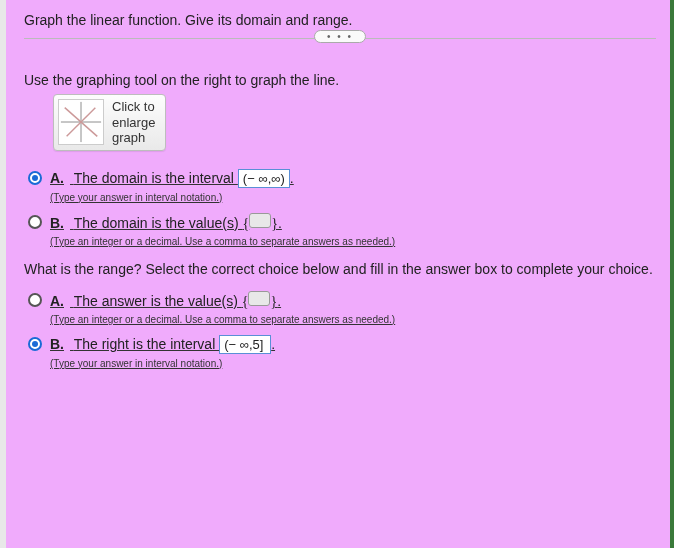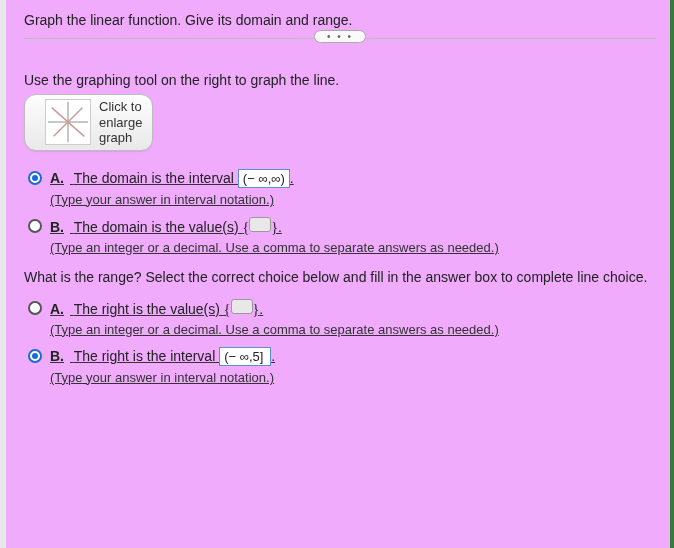--- a/index.html
+++ b/index.html
@@ -41,25 +41,26 @@
     color: #666;
     letter-spacing: 2px;
     cursor: pointer;
   }
   .instr { margin-bottom: 6px; color: #222; }
   .graph-btn {
     display: inline-flex;
     align-items: center;
     border: 1px solid #bdbdbd;
     background: linear-gradient(#fdfdfd,#e9e9e9);
-    border-radius: 12px;
-    padding: 4px 10px 4px 20px;
+    border-radius: 4px;
+    padding: 4px 10px 4px 4px;
     margin-bottom: 18px;
     cursor: pointer;
     box-shadow: 0 1px 1px rgba(0,0,0,0.08);
+    margin-left: 29px;
   }
   .graph-thumb {
     width: 46px; height: 46px;
     border: 1px solid #ccc;
     background: #fff;
     margin-right: 8px;
     position: relative;
   }
   .graph-thumb svg { width: 100%; height: 100%; }
   .graph-label { font-size: 13px; line-height: 1.2; color: #333; text-align: left; }
@@ -87,21 +88,21 @@
     content: "";
     position: absolute;
     width: 6px; height: 6px;
     background: #1a6bd6;
     border-radius: 50%;
     left: 2px; top: 2px;
   }
   .choice-body { flex: 1; }
   .choice-letter { font-weight: bold; margin-right: 6px; }
   .choice-line1 { margin-bottom: 4px; color:#222; }
-  .choice-hint { font-size: 13px; color: #333; }
+  .choice-hint { font-size: 10px; color: #333; }
   .answer-box {
     display: inline-block;
     border: 1px solid #5a8fd6;
     background: #fff;
     padding: 1px 4px;
     min-width: 52px;
     font-size: 13px;
     vertical-align: baseline;
   }
   .answer-box.empty {
@@ -165,29 +166,29 @@
         <div class="choice-line1">
           <span class="choice-letter">B.</span>
           <span>The domain is the value(s) </span>
           <span class="brace">{</span><span class="answer-box empty"></span><span class="brace">}</span><span>.</span>
         </div>
         <div class="choice-hint">(Type an integer or a decimal. Use a comma to separate answers as needed.)</div>
       </div>
     </div>
   </div>
 
-  <div class="question">What is the range? Select the correct choice below and fill in the answer box to complete line choice.</div>
+  <div class="question">What is the range? Select the correct choice below and fill in the answer box to complete your choice.</div>
 
   <div class="choice-group">
     <div class="choice">
       <div class="radio unchecked"></div>
       <div class="choice-body">
         <div class="choice-line1">
           <span class="choice-letter">A.</span>
-          <span>The right is the value(s) </span>
+          <span>The answer is the value(s) </span>
           <span class="brace">{</span><span class="answer-box empty"></span><span class="brace">}</span><span>.</span>
         </div>
         <div class="choice-hint">(Type an integer or a decimal. Use a comma to separate answers as needed.)</div>
       </div>
     </div>
 
     <div class="choice">
       <div class="radio checked"></div>
       <div class="choice-body">
         <div class="choice-line1">

